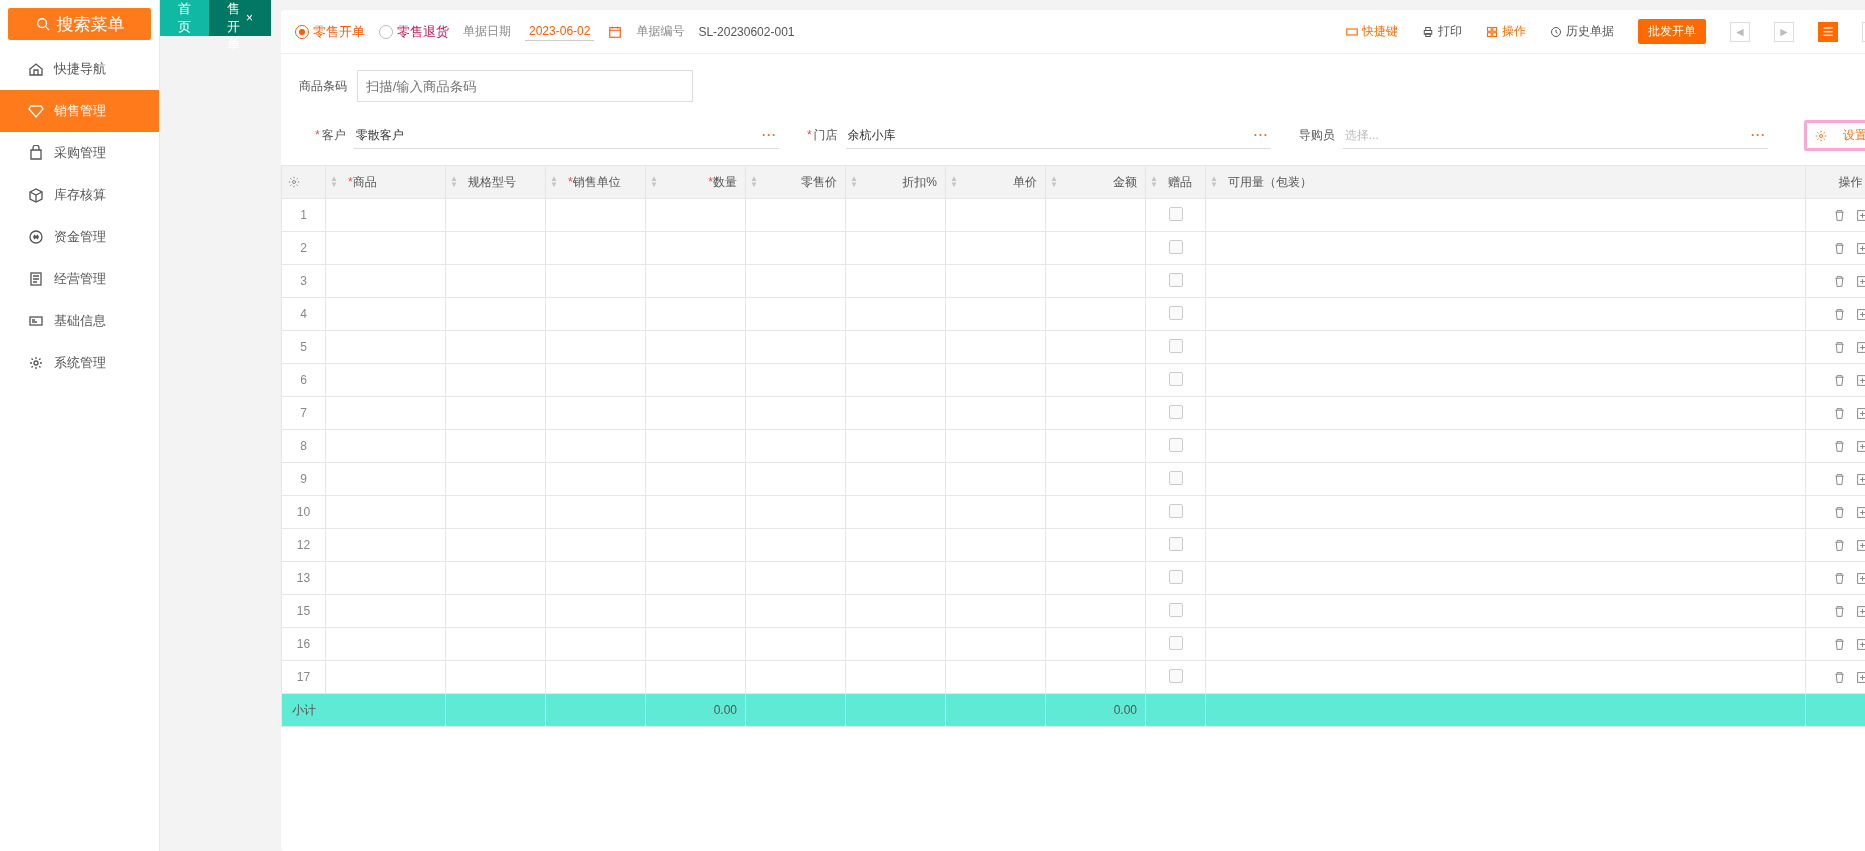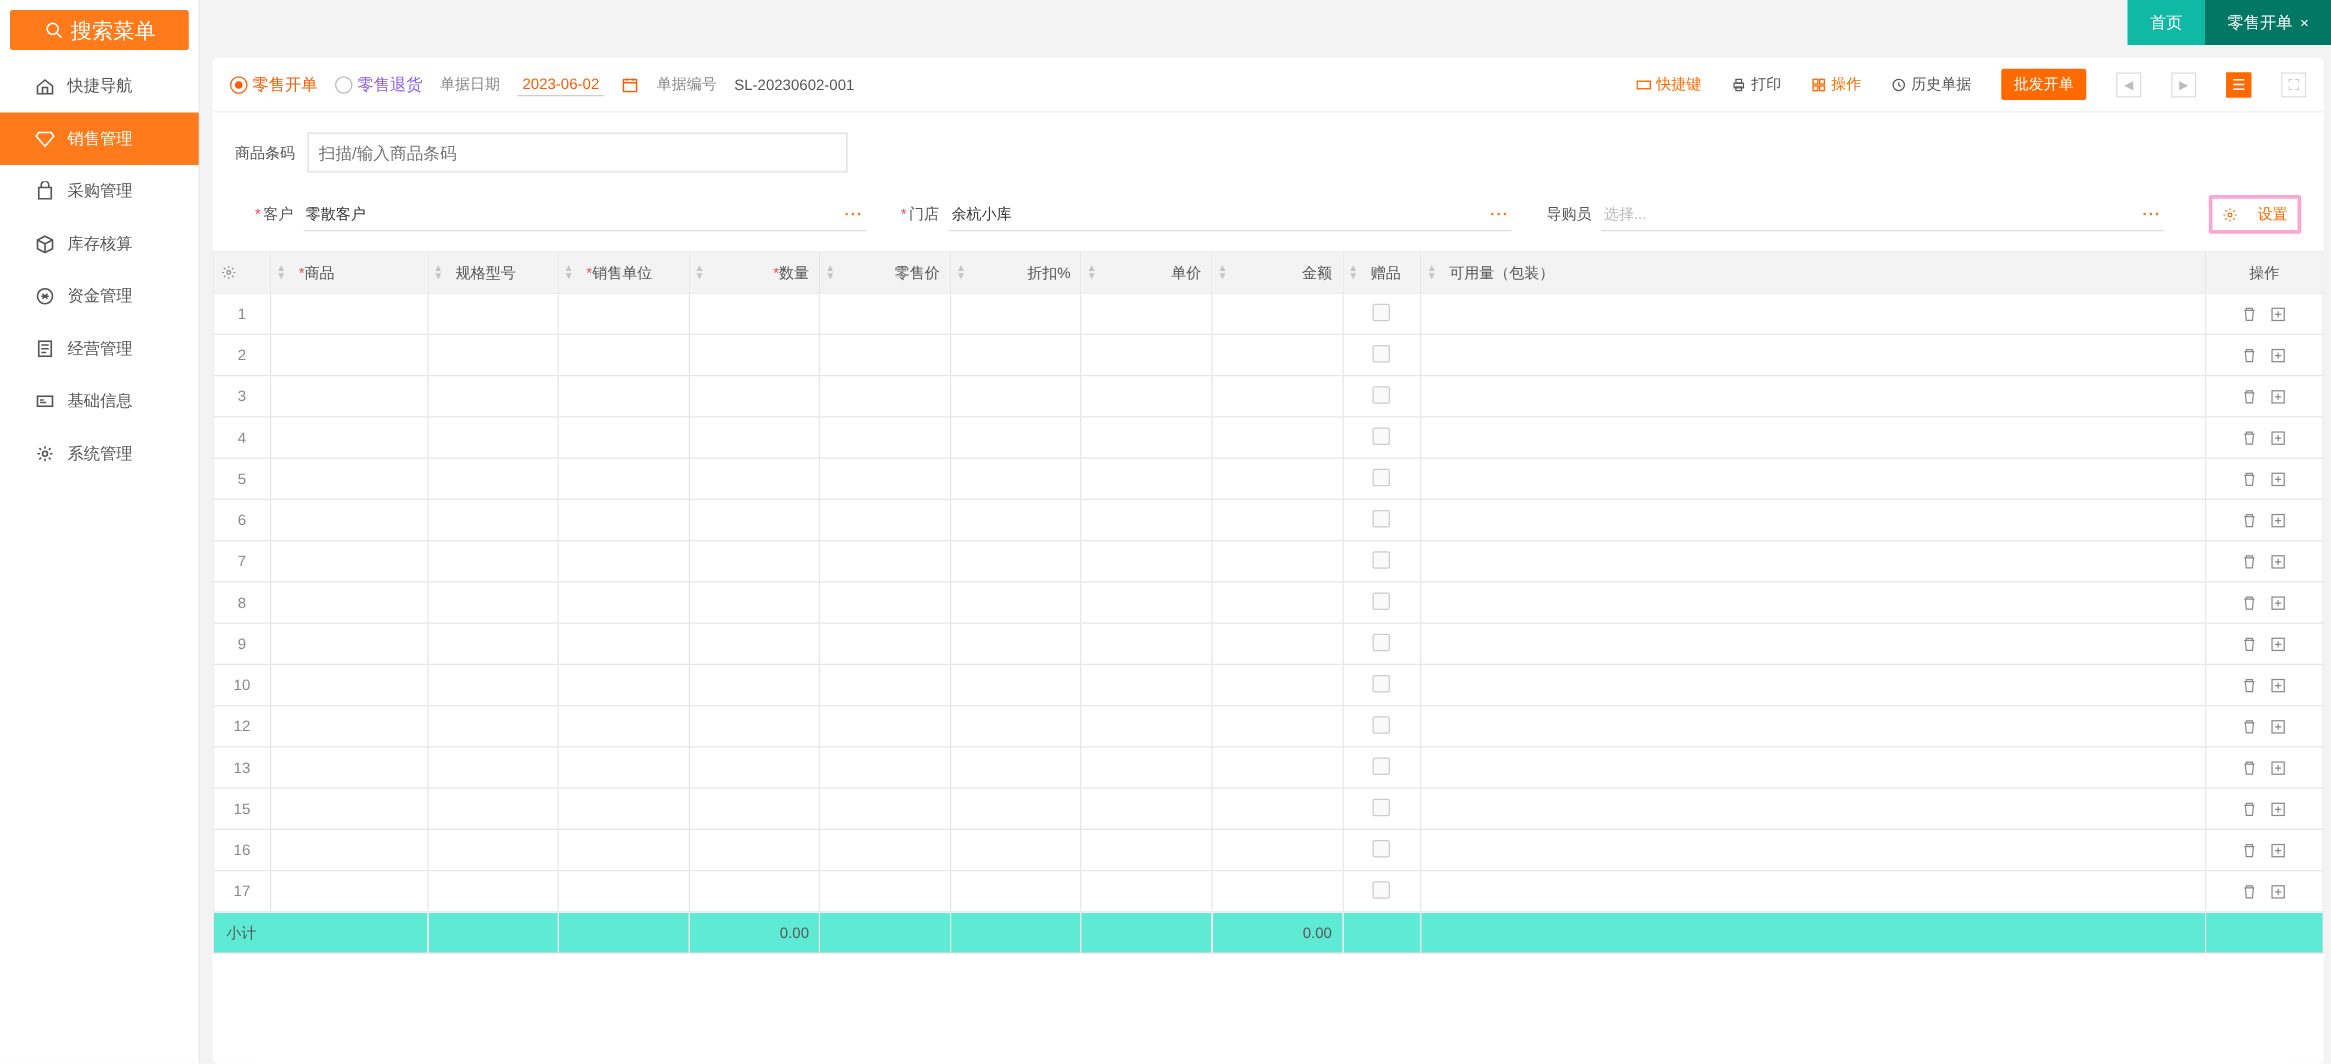--- a/index.html
+++ b/index.html
@@ -8,54 +8,54 @@
 .app { display: flex; height: 851px; width: 1865px; }
 
 
 .sidebar { width: 160px; background: #fff; flex-shrink: 0; border-right: 1px solid #e8e8e8; }
 .search-menu-btn { margin: 8px 8px; height: 32px; background: #ff7a1a; color: #fff; display: flex; align-items: center; justify-content: center; gap: 6px; border-radius: 2px; cursor: pointer; font-size: 17px; }
 .nav-item { height: 42px; display: flex; align-items: center; padding-left: 28px; gap: 10px; cursor: pointer; color: #555; font-size: 13px; }
 .nav-item.active { background: #ff7a1a; color: #fff; }
 .nav-icon { width: 16px; height: 16px; display: inline-flex; align-items: center; justify-content: center; }
 
 
-.main { flex: 1; display: flex; flex-direction: column; min-width: 0; align-items: flex-end; }
+.main { flex: 1; display: flex; flex-direction: row; min-width: 0; }
 
 
 .tabbar { height: 36px; background: #0fb9a3; display: flex; align-items: stretch; color: #fff; }
 .tabbar .tab { padding: 0 18px; display: flex; align-items: center; gap: 6px; cursor: pointer; font-size: 13px; }
 .tabbar .tab.active { background: #027864; }
 .tabbar .tab .close { font-size: 12px; }
 
 
 .content { margin: 10px 6px 0 10px; background: #fff; border-radius: 4px; flex: 1; display: flex; flex-direction: column; min-height: 0; }
 
 
 .hdr { display: flex; align-items: center; height: 44px; padding: 0 14px; border-bottom: 1px solid #eee; gap: 14px; }
 .radio-group { display: flex; gap: 14px; align-items: center; }
-.radio { display: flex; align-items: center; gap: 4px; cursor: pointer; font-size: 13px; color: #8b5cf6; }
+.radio { display: flex; align-items: center; gap: 4px; cursor: pointer; font-size: 13px; color: #be185d; }
 .radio .dot { width: 14px; height: 14px; border-radius: 50%; border: 1px solid #bbb; display: inline-flex; align-items: center; justify-content: center; }
 .radio.checked { color: #ff5a00; }
 .radio.checked .dot { border-color: #ff5a00; }
 .radio.checked .dot::after { content:""; width:6px; height:6px; background:#ff5a00; border-radius:50%; }
 .hdr .lbl { color: #888; }
 .hdr .date-val { color: #ff5a00; font-weight: 500; border-bottom: 1px solid #ccc; padding: 2px 4px; }
 .hdr .cal-icon { color: #ff5a00; }
 .hdr .bill-no { color: #555; }
 .hdr-actions { margin-left: auto; display: flex; align-items: center; gap: 24px; }
 .link-btn { color: #555; display: flex; align-items: center; gap: 4px; cursor: pointer; font-size: 12px; }
 .link-btn.orange { color: #ff6a00; }
 .primary-btn { background: #ff6a00; color: #fff; padding: 4px 10px; border-radius: 2px; cursor: pointer; }
 .nav-btn { width: 20px; height: 20px; display: inline-flex; align-items: center; justify-content: center; color: #bbb; cursor: pointer; border:1px solid #ddd; }
 .nav-btn.orange { background:#ff6a00; color:#fff; border-color:#ff6a00;}
 
 
 .barcode-row { padding: 16px 18px 8px; display: flex; align-items: center; gap: 10px; }
 .barcode-row .blabel { color: #555; font-weight: 500; }
-.barcode-input { width: 432px; height: 32px; border: 1px solid #ddd; padding: 0 8px; color:#999; }
+.barcode-input { width: 336px; height: 32px; border: 1px solid #ddd; padding: 0 8px; color:#999; }
 
 
 .filters { padding: 10px 18px 14px; display: flex; align-items: center; gap: 8px; }
 .req-star { color: #e34d4d; margin-right: 2px; }
 .flabel { color: #555; margin-left: 20px;}
 .flabel:first-child{margin-left:16px;}
 .fval { flex: 1; border-bottom: 1px solid #ddd; padding: 4px 2px; color:#333; min-width:0; display:flex; align-items:center;}
 .fval.placeholder{color:#bbb;}
 .fval .dots { margin-left:auto; color:#ff6a00; font-weight:bold; letter-spacing:1px; cursor:pointer; }
 .settings-btn{ border:3px solid #f9a8d4; color:#ff6a00; padding:4px 8px; border-radius:2px; display:flex; align-items:center; gap:16px; cursor:pointer; margin-left:28px;}

